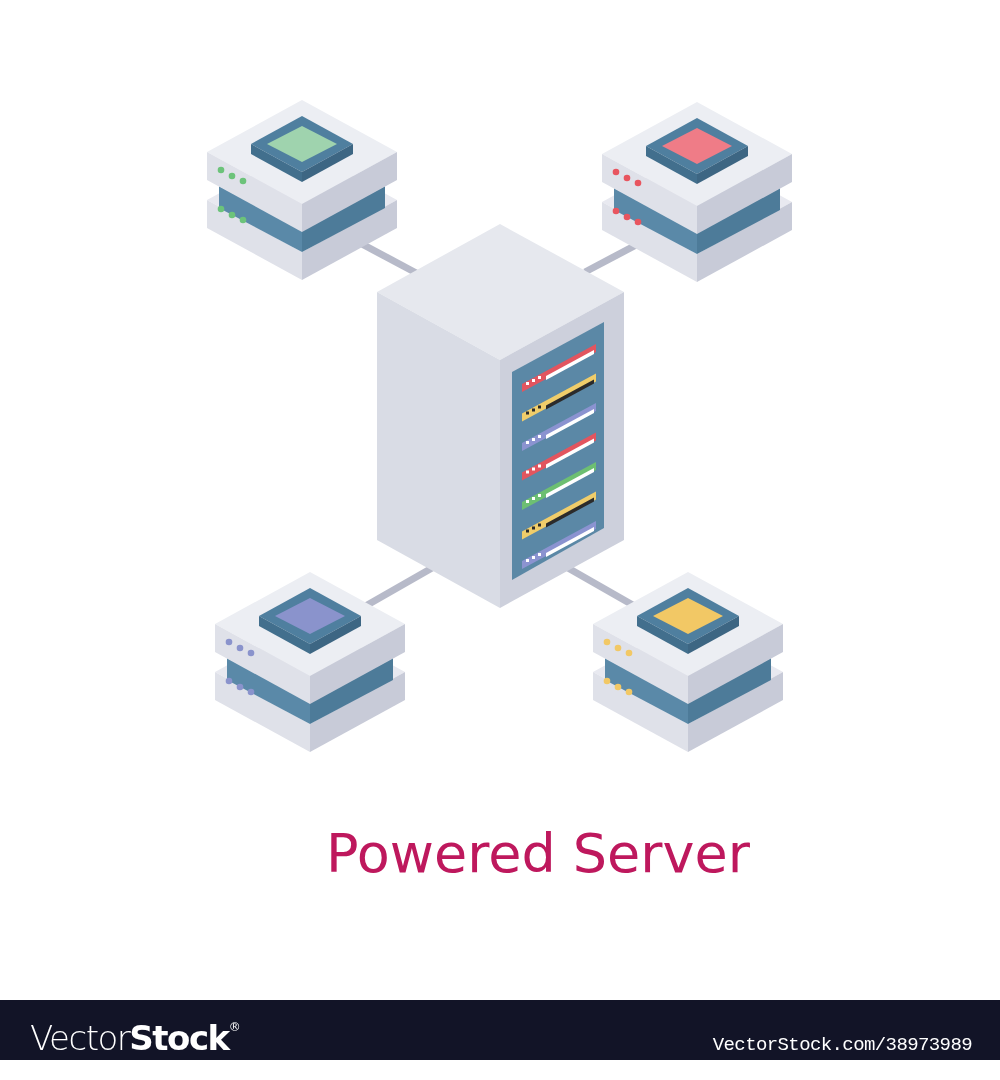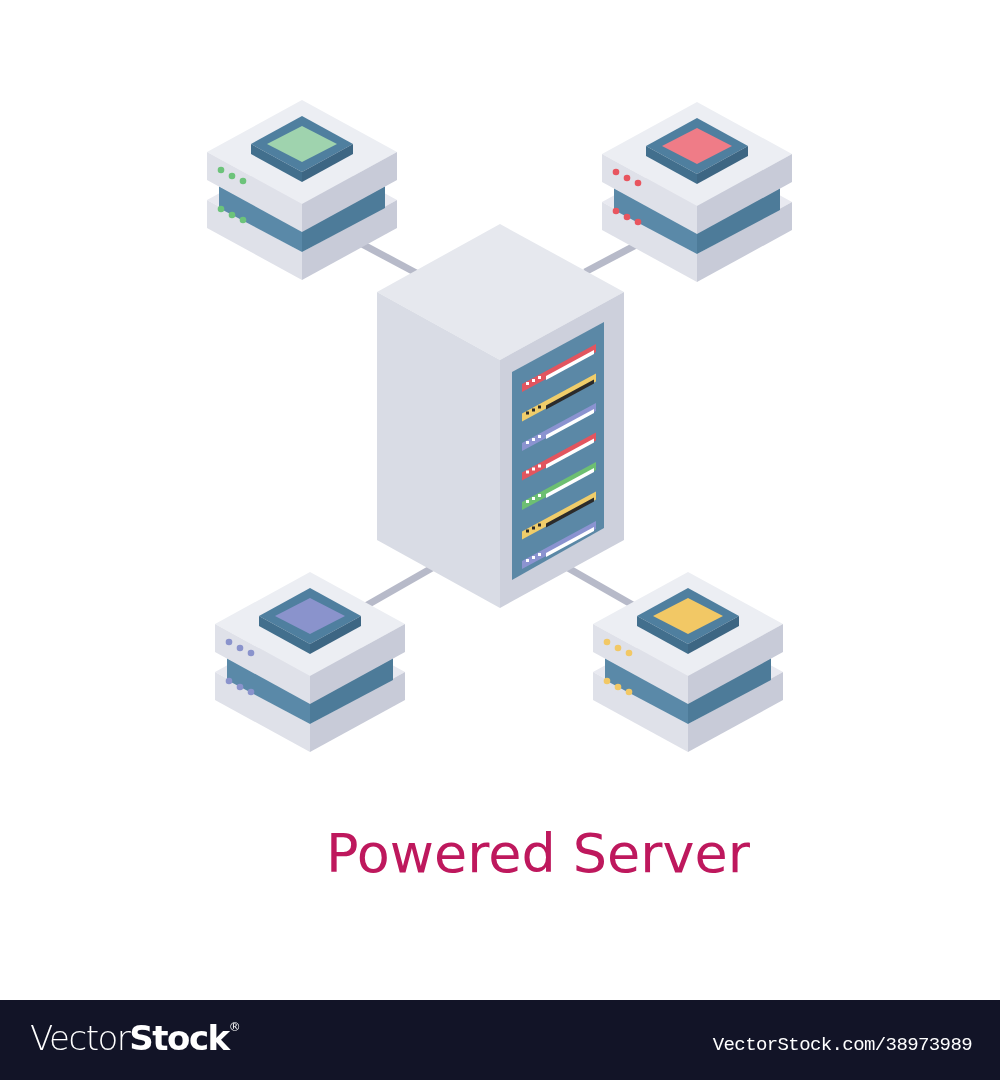--- a/index.html
+++ b/index.html
@@ -1,19 +1,19 @@
 <!DOCTYPE html>
 <html><head>
 <meta charset="utf-8">
 <style>
   html, body { margin:0; padding:0; }
   body { width:1000px; height:1080px; background:#ffffff; position:relative; overflow:hidden; font-family:"Liberation Sans", sans-serif; }
   #art { position:absolute; left:0; top:0; width:1000px; height:1000px; }
   .caption { position:absolute; left:0; top:822px; width:1000px; text-align:center; font-family:"DejaVu Sans", sans-serif; font-size:54px; color:#be185d; letter-spacing:0px;padding-left:38px; }
-  .footer { position:absolute; left:0; top:1000px; width:1000px; height:80px; background:#121427; color:#ffffff; }
+  .footer { position:absolute; left:0; top:1000px; width:1000px; height:60px; background:#121427; color:#ffffff; }
   .logo { position:absolute; left:30px; top:18px; font-family:"DejaVu Sans", sans-serif; font-size:34px; letter-spacing:-1.5px; }
   .logo .light { font-weight:300; }
   .logo .bold { font-weight:bold; }
   .logo sup { font-size:12px; letter-spacing:0; vertical-align:top; position:relative; top:2px; }
   .ref { position:absolute; right:28px; top:34px; font-family:Liberation Mono, monospace; font-size:19px; letter-spacing:-0.6px; }
 </style>
 </head>
 <body>
 
 <svg id="art" viewBox="0 0 1000 1000" xmlns="http://www.w3.org/2000/svg">

